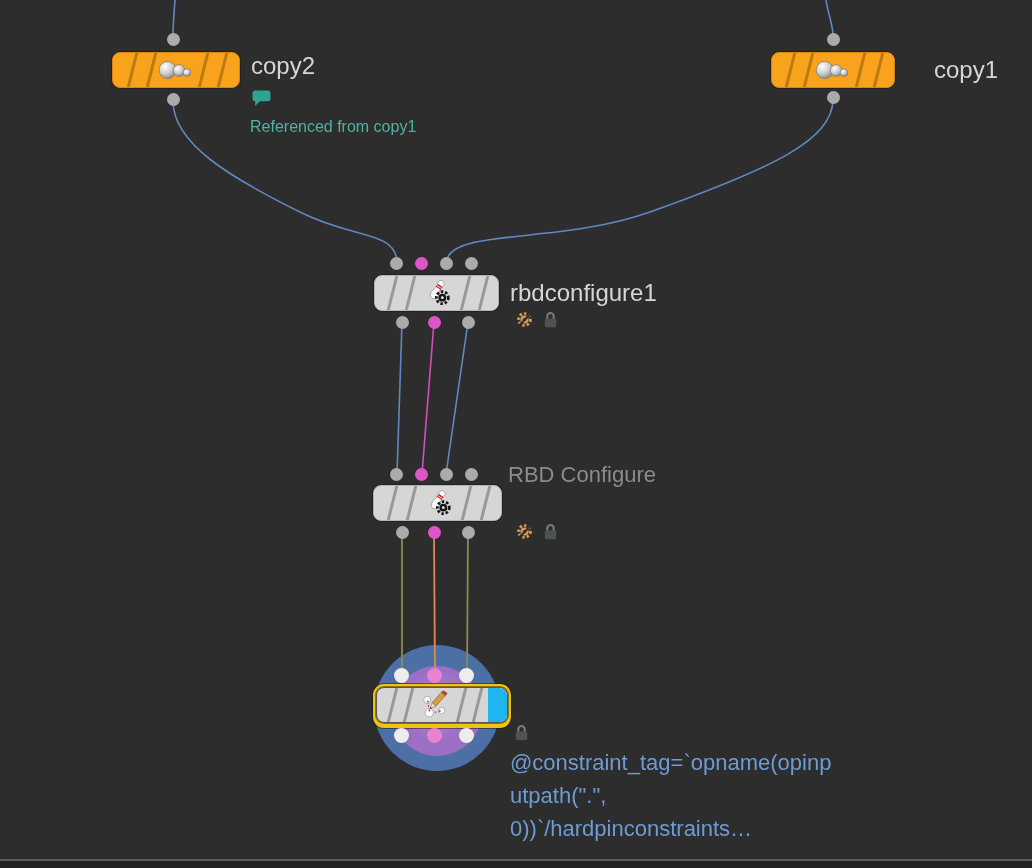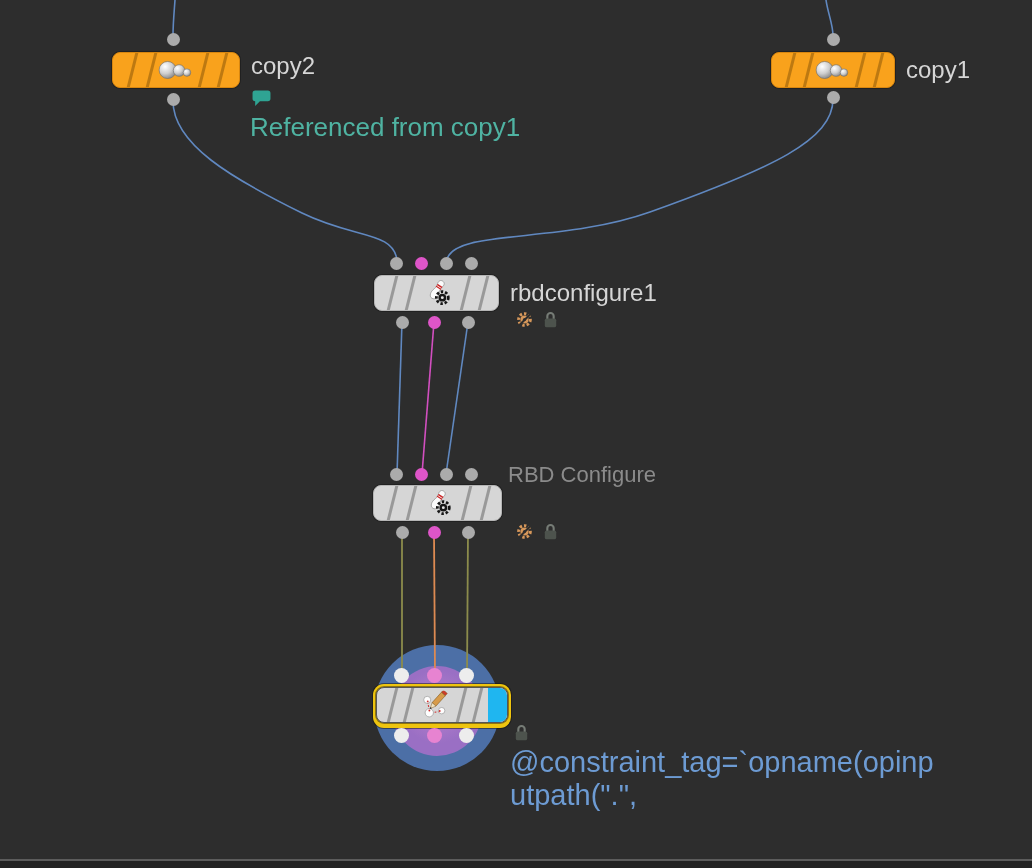--- a/index.html
+++ b/index.html
@@ -30,22 +30,22 @@
     background:#eec40f;z-index:3;box-shadow:0 0 0 1px rgba(20,20,20,.5);}
   .sel-wrap .node{left:3px;top:3px;width:130px;border:1px solid #555;}
   
   .dot{position:absolute;width:13px;height:13px;border-radius:50%;background:#ababab;z-index:4;}
   .dot.pink{background:#de55c8;}
   .dot.big{width:15px;height:15px;background:#ededed;}
   .dot.big.pink{background:#e783d1;}
   
   .nlabel{position:absolute;color:#d6d6d6;font-size:24px;line-height:26px;white-space:nowrap;z-index:5;}
   .sublabel{position:absolute;color:#8b8b8b;font-size:22px;line-height:24px;white-space:nowrap;z-index:5;}
-  .comment{position:absolute;color:#4fb3a2;font-size:26px;line-height:24px;white-space:nowrap;z-index:5;}
-  .expr{position:absolute;left:510px;top:746px;width:350px;color:#6d9bd3;font-size:29px;z-index:5;}
+  .comment{position:absolute;color:#4fb3a2;font-size:16px;line-height:24px;white-space:nowrap;z-index:5;}
+  .expr{position:absolute;left:510px;top:746px;width:350px;color:#6d9bd3;font-size:22px;z-index:5;}
   .expr div{height:33px;line-height:33px;white-space:nowrap;}
   .badges{position:absolute;display:flex;gap:8px;align-items:center;z-index:5;}
   
   .bottom-line{position:absolute;left:0;top:859px;width:100%;height:2px;background:#5c5c5c;z-index:6;}
   .bottom-strip{position:absolute;left:0;top:861px;width:100%;height:7px;background:#232323;z-index:6;}
 </style>
 </head>
 <body>
 
 <div class="canvas">
@@ -141,21 +141,21 @@
     <div class="hx" style="left:14%"></div>
     <div class="hx" style="left:29%"></div>
     <div class="hx" style="left:71%"></div>
     <div class="hx" style="left:86%"></div>
     <svg class="node-icon" width="38" height="25">
         <use href="#sym-spheres"></use>
       </svg>
   </div>
   <div class="dot" style="left:827px;top:33px"></div>
   <div class="dot" style="left:827px;top:91px"></div>
-  <div class="nlabel" style="left:906px;top:57px">copy1</div>
+  <div class="nlabel" style="left:934px;top:57px">copy1</div>
 
   <div class="node gray" style="left:374px;top:275px;width:123px">
     <div class="hx" style="left:13%"></div>
     <div class="hx" style="left:28%"></div>
     <div class="hx" style="left:72%"></div>
     <div class="hx" style="left:87%"></div>
     <svg class="node-icon" width="31" height="31">
         <use href="#sym-pin"></use>
       </svg>
   </div>
@@ -221,17 +221,18 @@
   <div class="dot big pink" style="left:427px;top:728px"></div>
   <div class="dot big" style="left:459px;top:728px"></div>
   <div class="badges" style="left:513px;top:723px">
     <svg width="17" height="19">
         <use href="#sym-lock"></use>
       </svg>
   </div>
   <div class="expr">
     <div>@constraint_tag=`opname(opinp</div>
     <div>utpath(".",</div>
+    <div>0))`/hardpinconstraints…</div>
   </div>
 
   <div class="bottom-line"></div>
   <div class="bottom-strip"></div>
 </div>
 
 </body></html>

